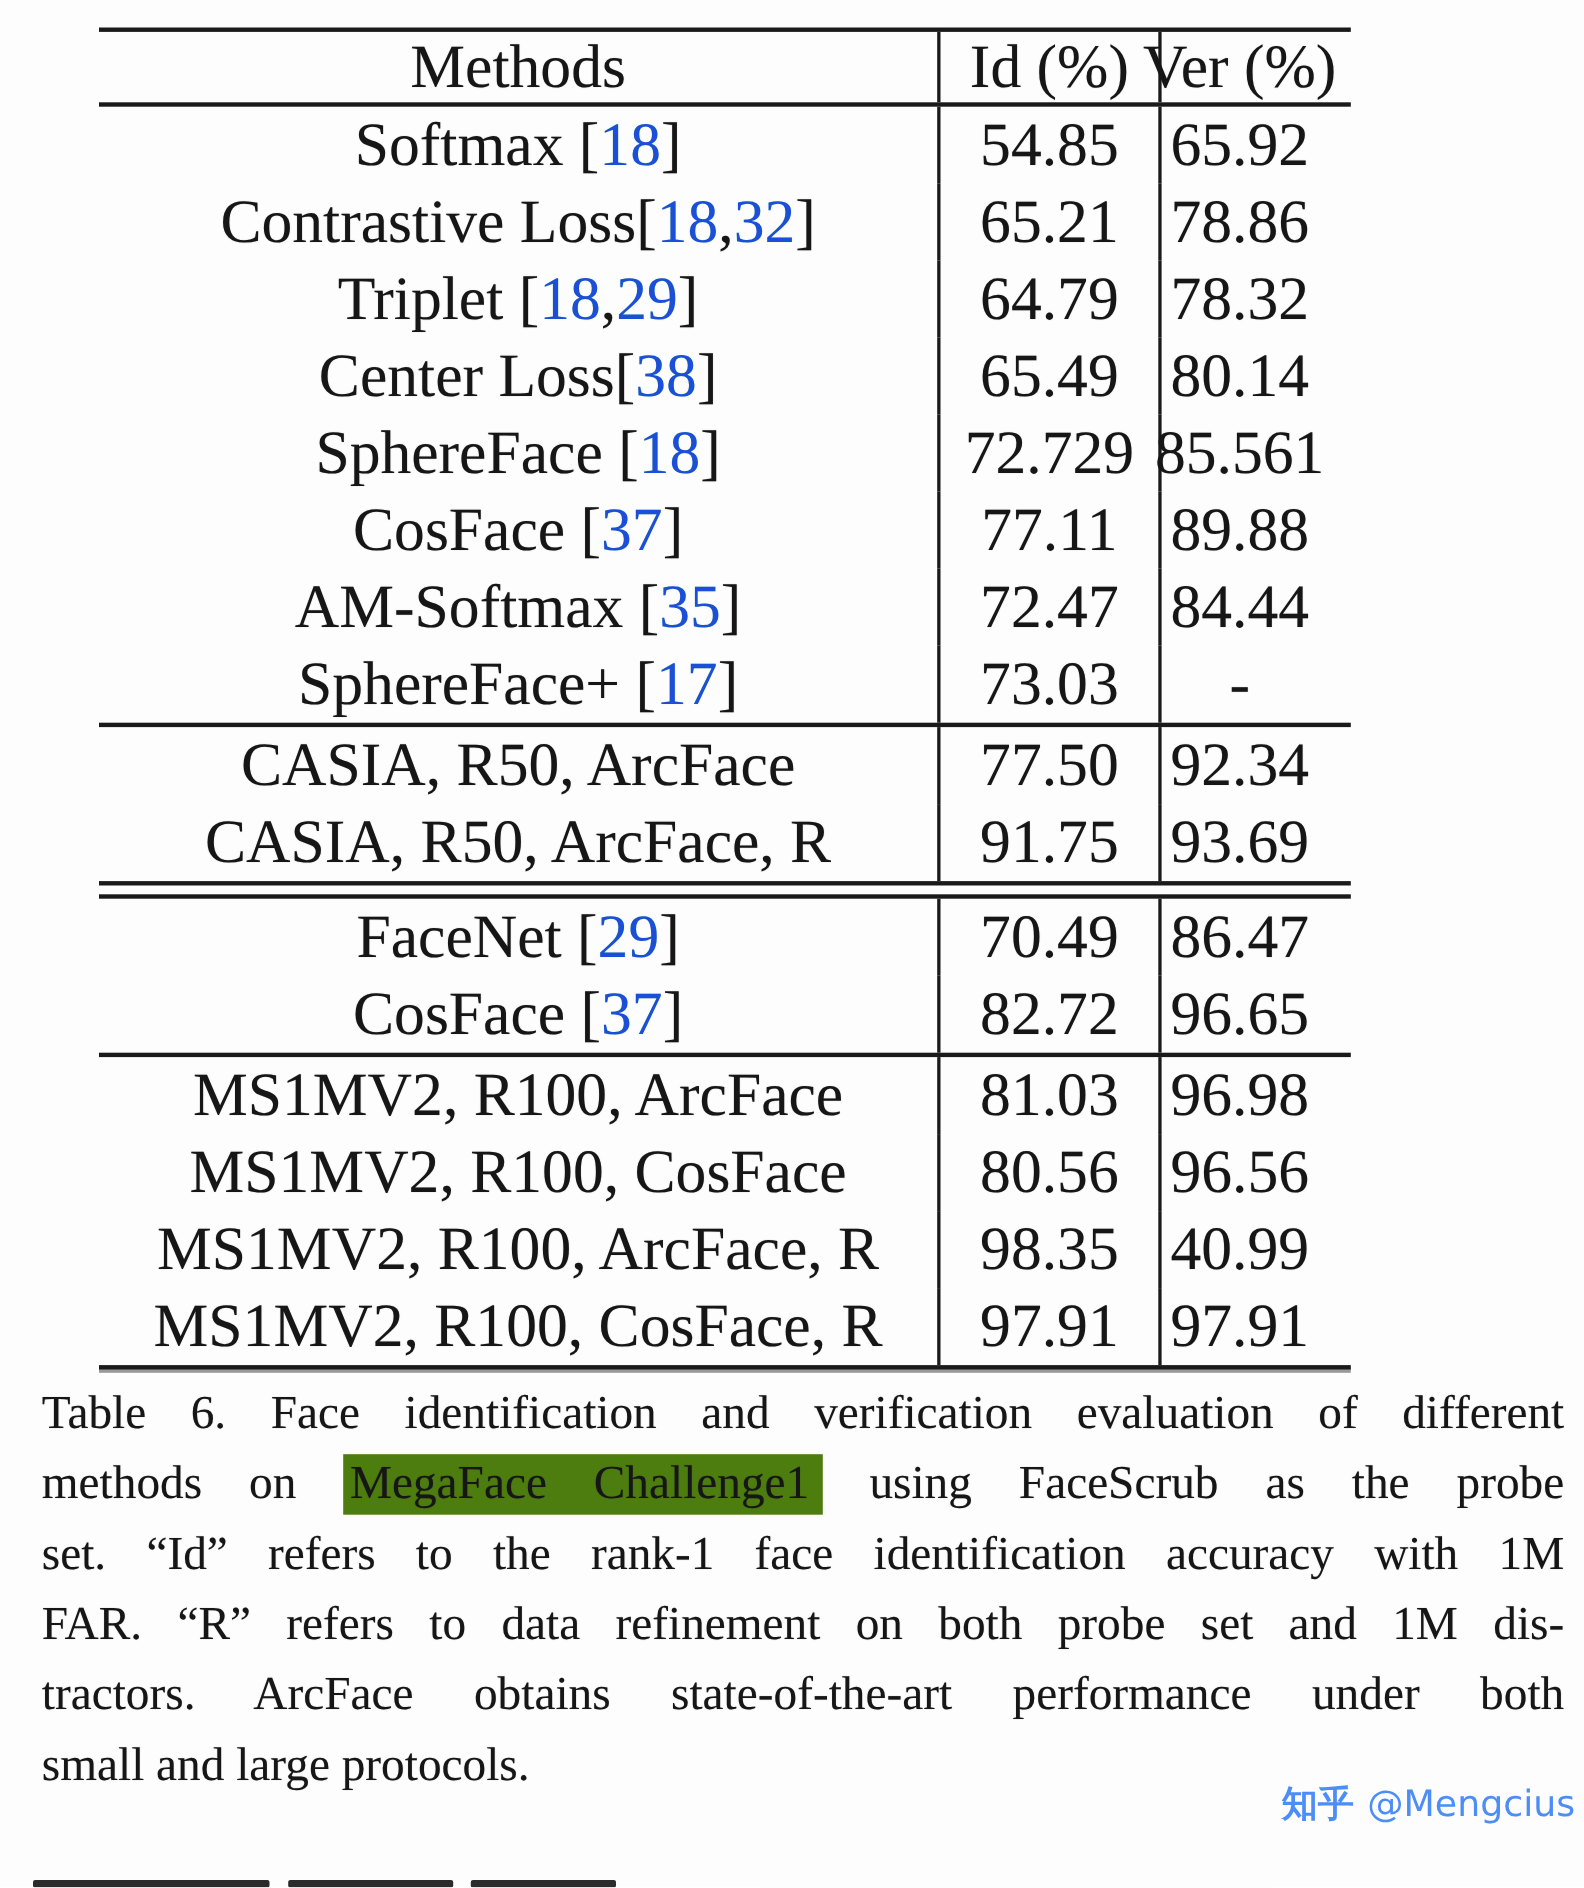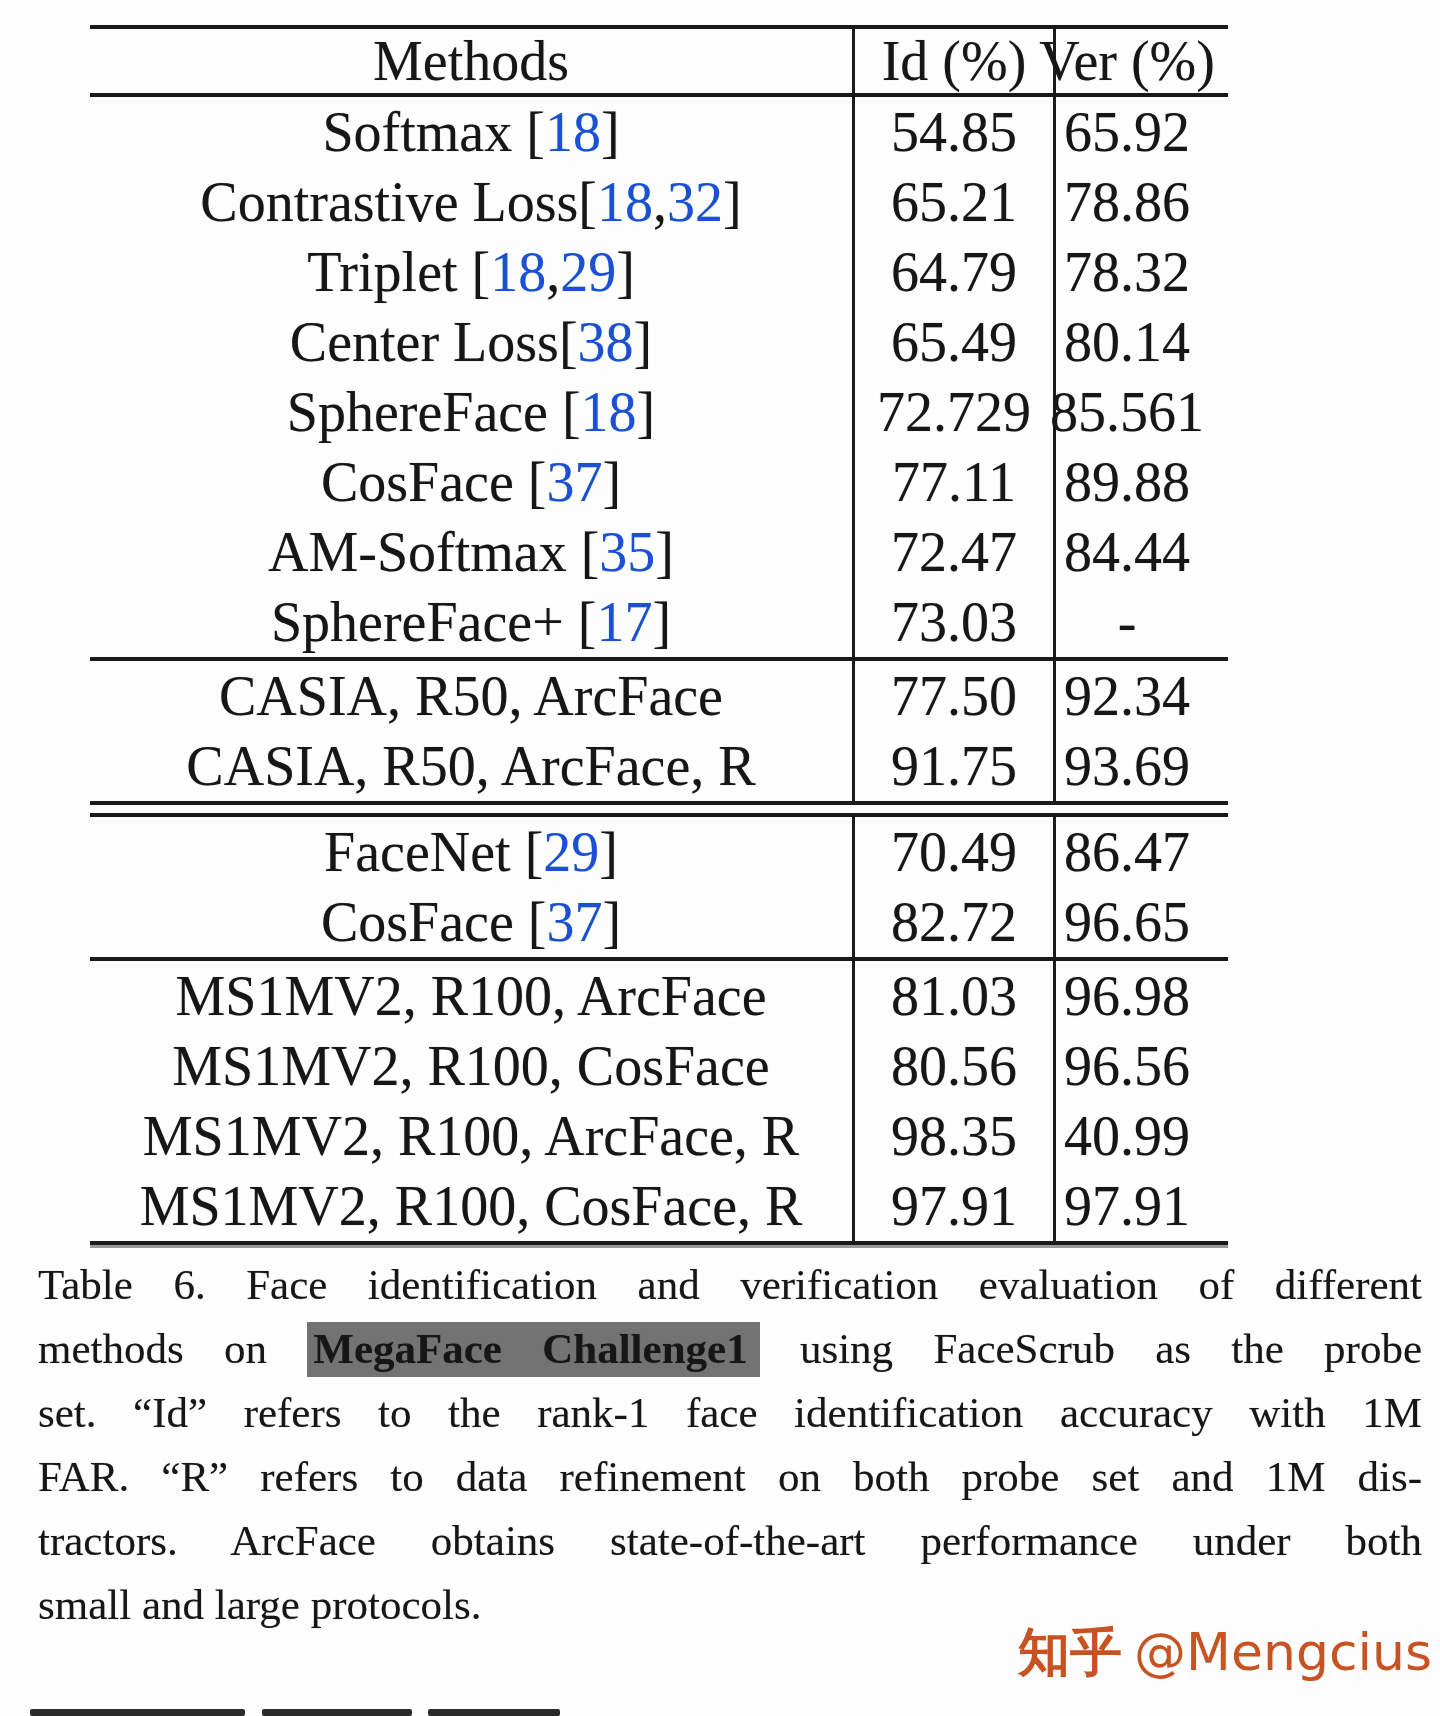--- a/index.html
+++ b/index.html
@@ -19,27 +19,27 @@
   .cell{box-sizing:border-box;height:100%;display:flex;align-items:center;justify-content:center;
         font-size:56px;white-space:nowrap;}
   .cell.methods{width:762px;}
   .cell.idcol{width:201px;border-left:3px solid #1a1a1a;}
   .cell.vercol{width:145px;border-left:3px solid #1a1a1a;}
   .cite{color:#1d4ed8;text-shadow:0 0 1px rgba(45,221,45,.4);}
   
   .caption{position:absolute;left:38px;top:1253px;width:1384px;font-size:43px;}
   .cap-line{height:64px;line-height:64px;text-align:justify;text-align-last:justify;}
   .cap-line.last{text-align-last:left;}
-  .hl{background:#737373;padding:3px 12px 5px 6px;font-weight:bold;}
+  .hl{background:#4d7c0f;padding:3px 12px 5px 6px;}
   .sup{font-size:28px;font-weight:bold;vertical-align:16px;letter-spacing:1px;}
   
   .watermark{
     position:absolute;right:8px;top:1618px;
     font-family:"DejaVu Sans","Liberation Sans",sans-serif;
-    font-size:52px;color:#c2410c;text-shadow:none;opacity:.9;white-space:nowrap;
+    font-size:33px;color:#3b82f6;text-shadow:none;opacity:.9;white-space:nowrap;
   }
   .wm-logo{font-weight:bold;margin-right:12px;}
   
   .sliver{position:absolute;top:1709px;height:7px;background:#2b2b2b;border-radius:2px;}
   .sliver.s1{left:30px;width:215px;}
   .sliver.s2{left:262px;width:150px;}
   .sliver.s3{left:428px;width:132px;}
 </style>
 </head>
 <body>

